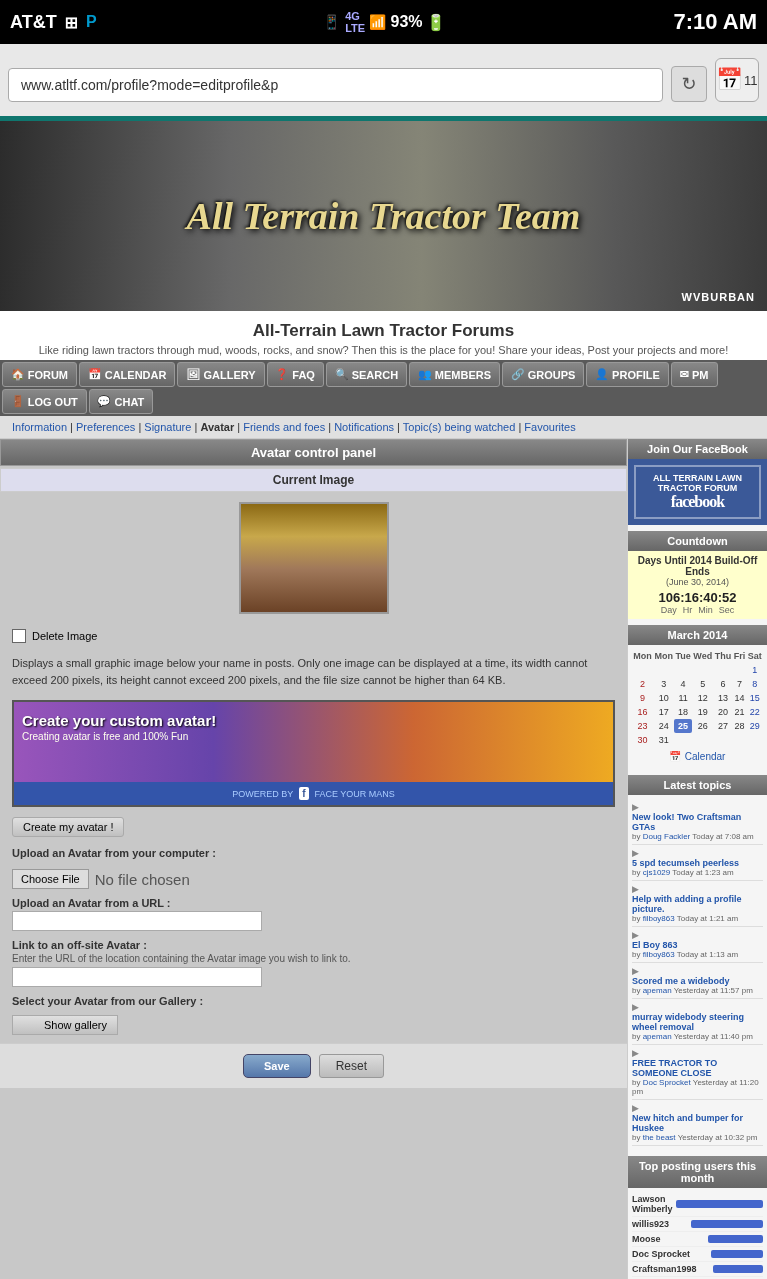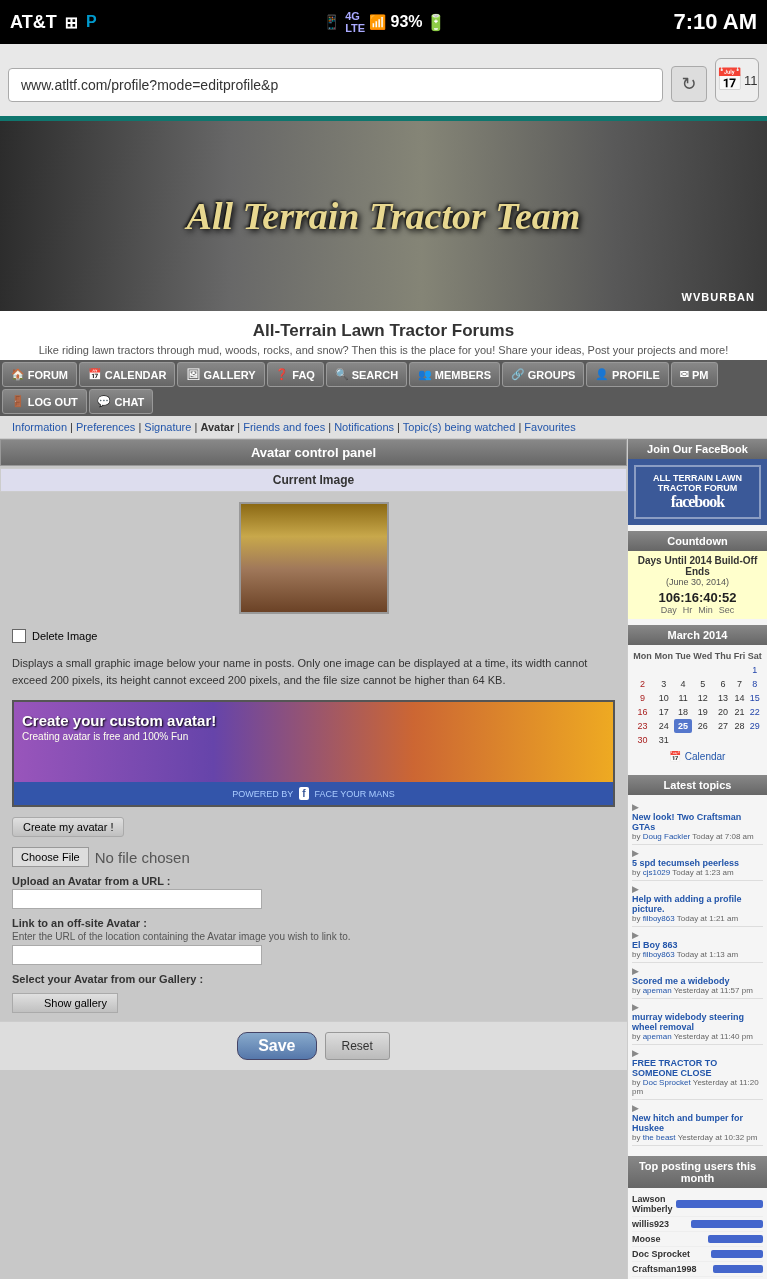--- a/index.html
+++ b/index.html
@@ -255,24 +255,24 @@
       gap: 8px;
       padding: 10px;
       background: #ddd;
       border-top: 1px solid #ccc;
     }
     .btn-save {
       background: linear-gradient(to bottom, #88aacc, #5577aa);
       color: #fff;
       border: 1px solid #446;
       padding: 4px 20px;
-      font-size: 16px;
+      font-size: 11px;
       font-weight: bold;
       cursor: pointer;
-      border-radius: 10px;
+      border-radius: 5px;
     }
     .btn-reset {
       background: linear-gradient(to bottom, #ddd, #bbb);
       color: #333;
       border: 1px solid #999;
       padding: 4px 16px;
       font-size: 12px;
       cursor: pointer;
       border-radius: 3px;
     }
@@ -608,20 +608,23 @@
             <span style="font-size:9px; color:#aaccff;">POWERED BY</span>
             <span class="f-logo">f</span>
             <span style="font-size:9px; color:#aaccff;">FACE YOUR MANS</span>
           </div>
         </div>
 
         <div class="create-btn-row">
           <button class="create-my-avatar-btn">Create my avatar !</button>
         </div>
 
+        <div class="form-row">
+          <label>Upload an Avatar from your computer :</label>
+        </div>
         <div class="file-input-row">
           <button class="file-btn">Choose File</button>
           <span class="no-file-text">No file chosen</span>
         </div>
 
         <div class="form-row">
           <label>Upload an Avatar from a URL :</label>
           <input class="form-input" type="text" style="">
         </div>
 

